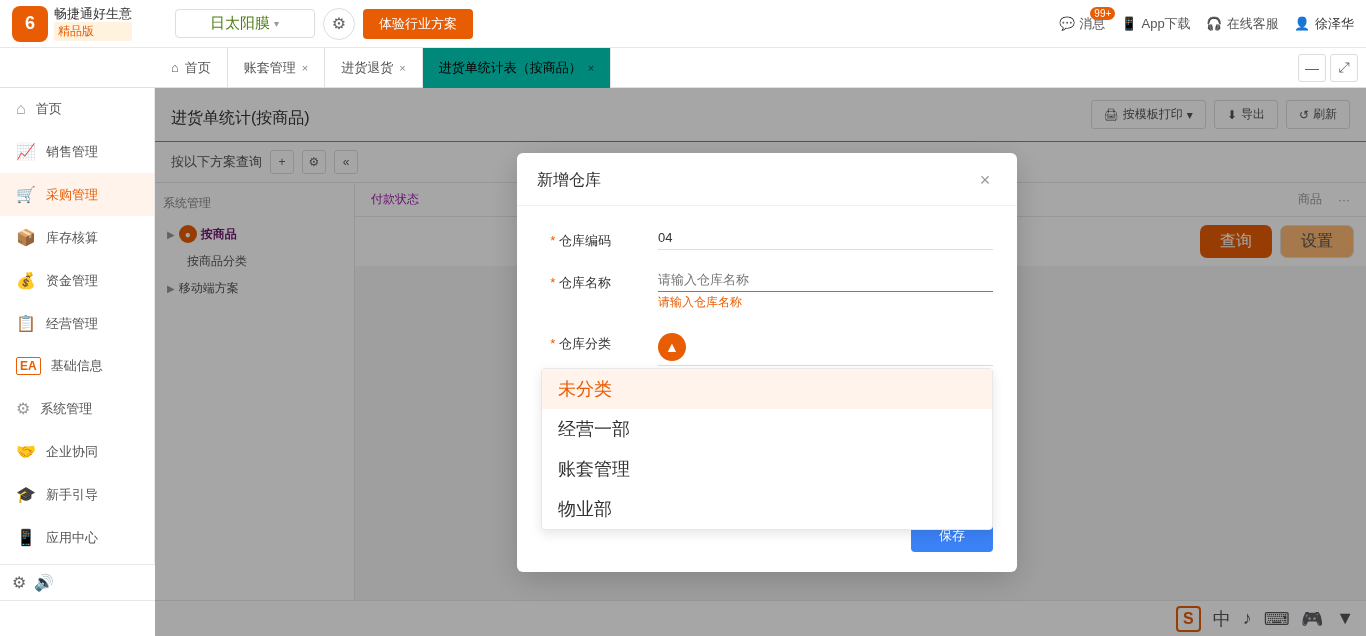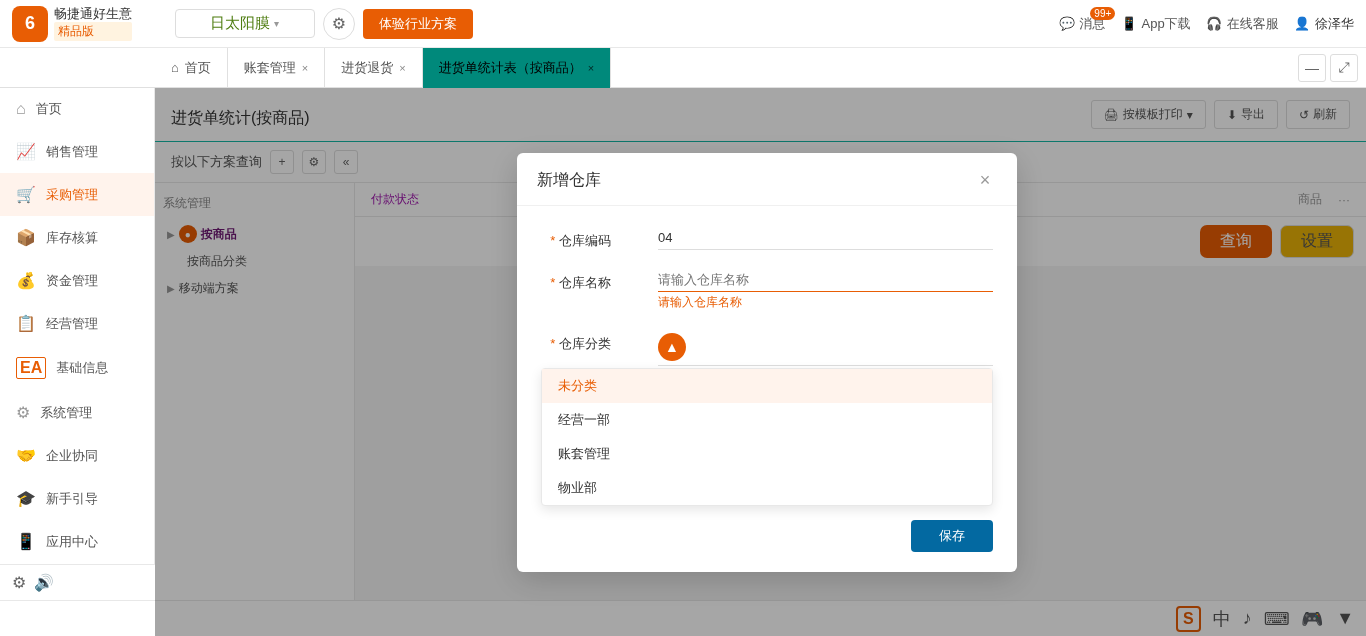--- a/index.html
+++ b/index.html
@@ -164,21 +164,21 @@
 
     .inner-layout {
       display: flex;
       height: calc(100% - 100px);
     }
     .query-btn {
       padding: 5px 20px; border-radius: 7px; cursor: pointer;
       font-size: 16px; border: none;
     }
     .query-btn-primary { background: #e85d04; color: #fff; }
-    .query-btn-default { background: #eab308; color: #555; border: 1px solid #ddd; }
+    .query-btn-default { background: #fdba74; color: #555; border: 1px solid #ddd; }
 
     
     .dialog-overlay {
       position: absolute;
       top: 0; left: 0; right: 0; bottom: 0;
       background: rgba(0,0,0,0.35);
       display: flex; align-items: center; justify-content: center;
       z-index: 100;
       padding-left: 13px;
     }
@@ -253,35 +253,35 @@
       background: #fff;
       border: 1px solid #e8e8e8;
       border-radius: 4px;
       box-shadow: 0 4px 12px rgba(0,0,0,0.1);
       z-index: 200;
       min-width: 270px;
       margin-top: 2px;
     }
     .dropdown-item {
       padding: 8px 16px;
-      font-size: 13px; color: #333;
+      font-size: 18px; color: #333;
       cursor: pointer;
       font-family: Liberation Mono, monospace;
     }
     .dropdown-item.selected { background: #fff3ec; color: #e85d04; }
 
     .dialog-footer {
       padding: 12px 24px 20px;
       display: flex; justify-content: flex-end; gap: 10px;
     }
     .dialog-btn {
       padding: 7px 28px; border-radius: 4px;
       font-size: 13px; cursor: pointer; border: none;
     }
-    .dialog-btn-save { background: #0369a1; color: #fff; }
+    .dialog-btn-save { background: #3b82f6; color: #fff; }
 
     
     .bottom-bar {
       position: fixed; bottom: 0; left: 0; right: 0;
       height: 36px;
       background: #fff;
       border-top: 1px solid #e8e8e8;
       display: flex; align-items: center; justify-content: flex-end;
       padding: 0 12px; gap: 12px;
       z-index: 50;
@@ -386,21 +386,21 @@
     </div>
     <div class="sidebar-item">
       <span class="si-icon">💰</span>
       <span>资金管理</span>
     </div>
     <div class="sidebar-item">
       <span class="si-icon">📋</span>
       <span>经营管理</span>
     </div>
     <div class="sidebar-item">
-      <span class="si-icon" style="font-size:16px; font-weight:bold; color:#e85d04; border:1px solid #e85d04; padding:1px 3px; border-radius:2px;">EA</span>
+      <span class="si-icon" style="font-size:12px; font-weight:bold; color:#e85d04; border:1px solid #e85d04; padding:1px 3px; border-radius:2px;">EA</span>
       <span>基础信息</span>
     </div>
     <div class="sidebar-item">
       <span class="si-icon">⚙</span>
       <span>系统管理</span>
     </div>
     <div class="sidebar-item">
       <span class="si-icon">🤝</span>
       <span>企业协同</span>
     </div>

